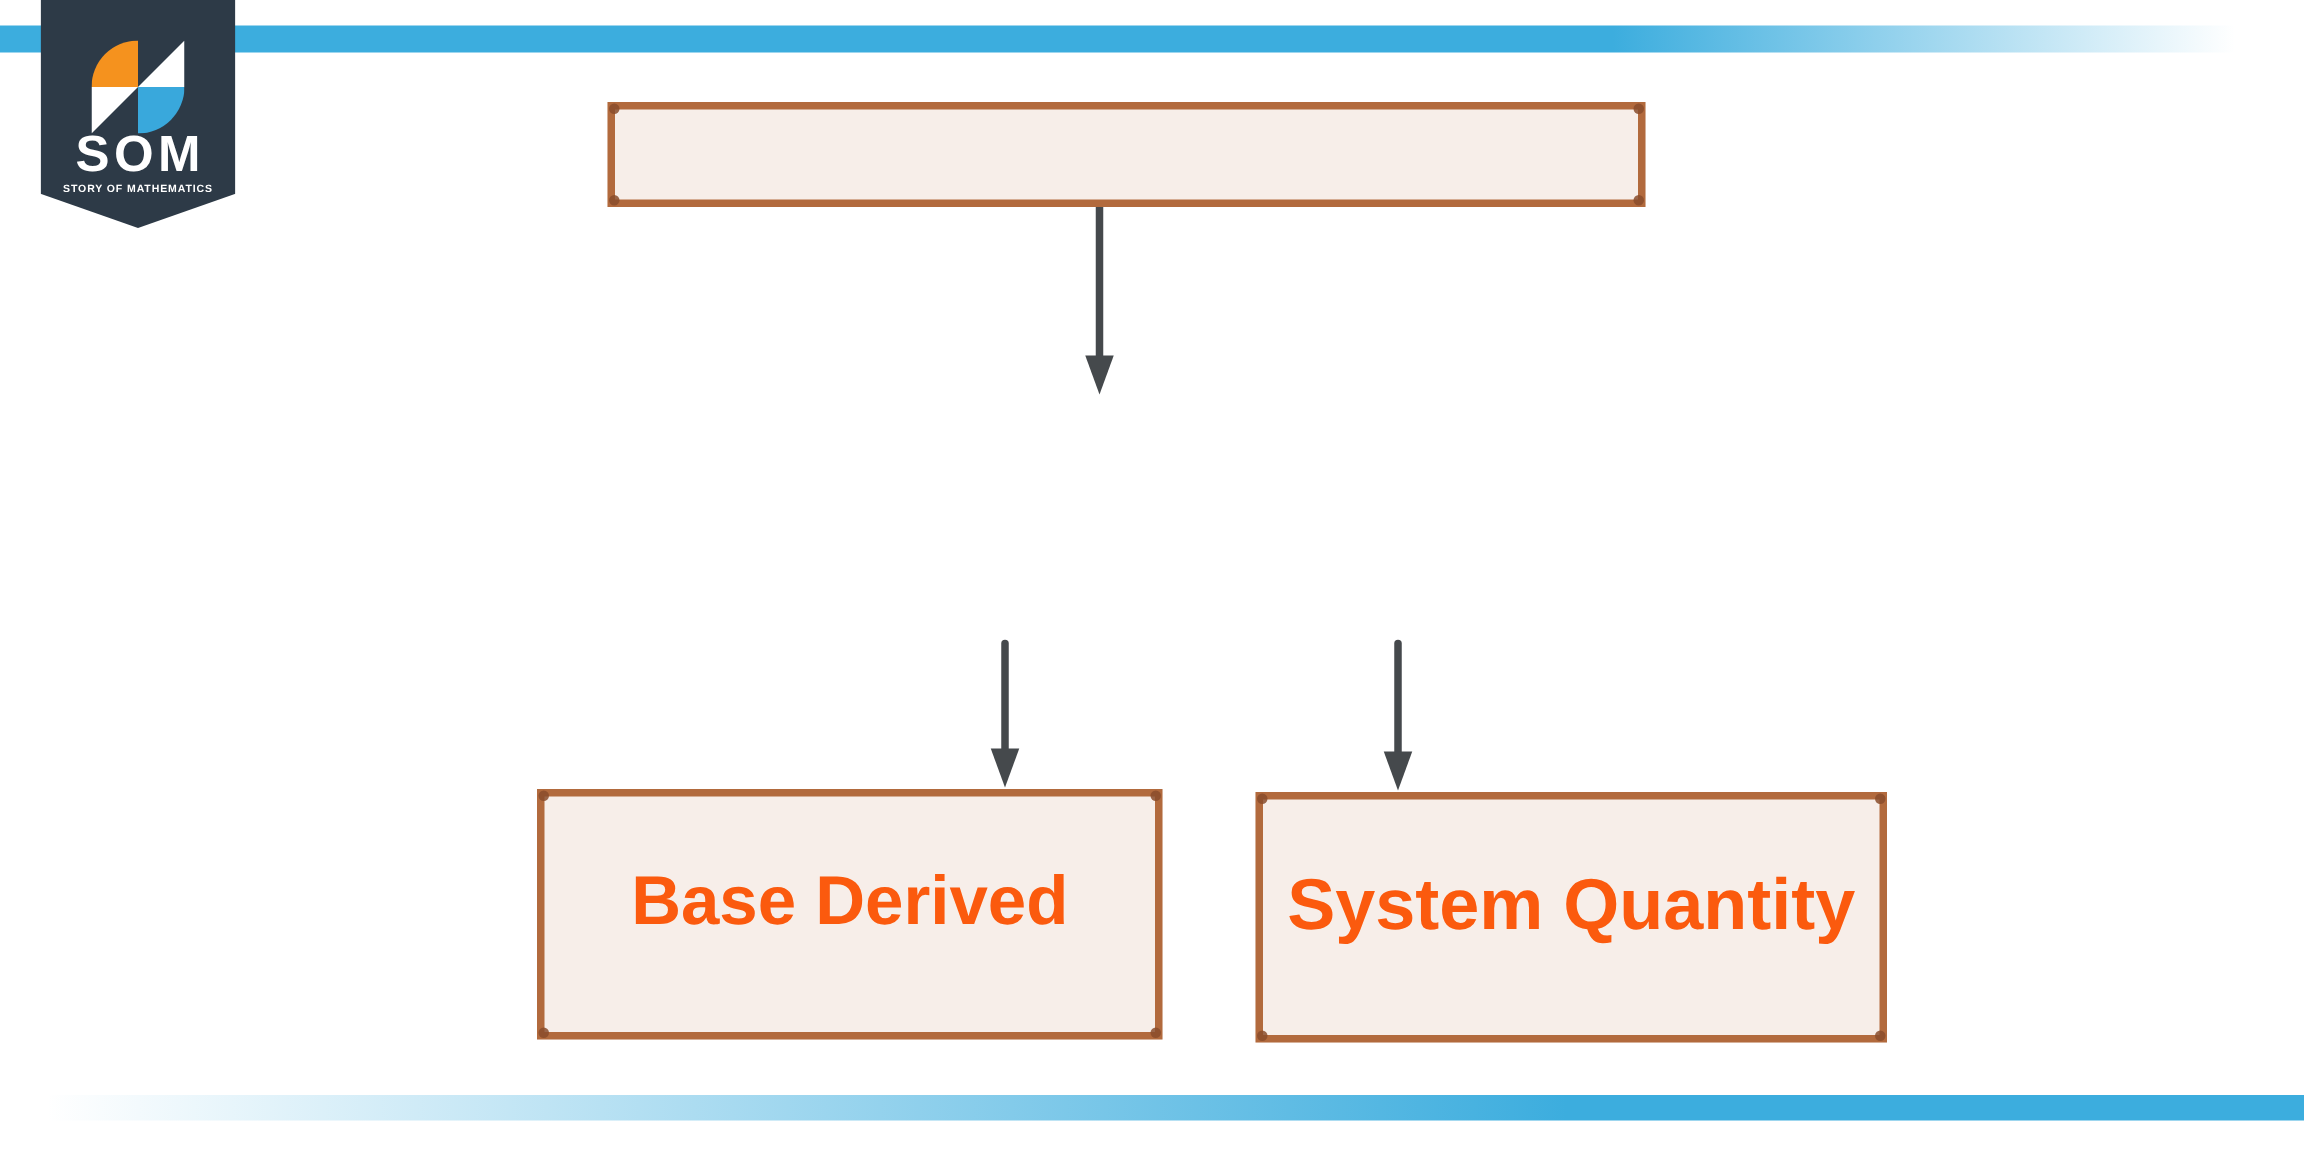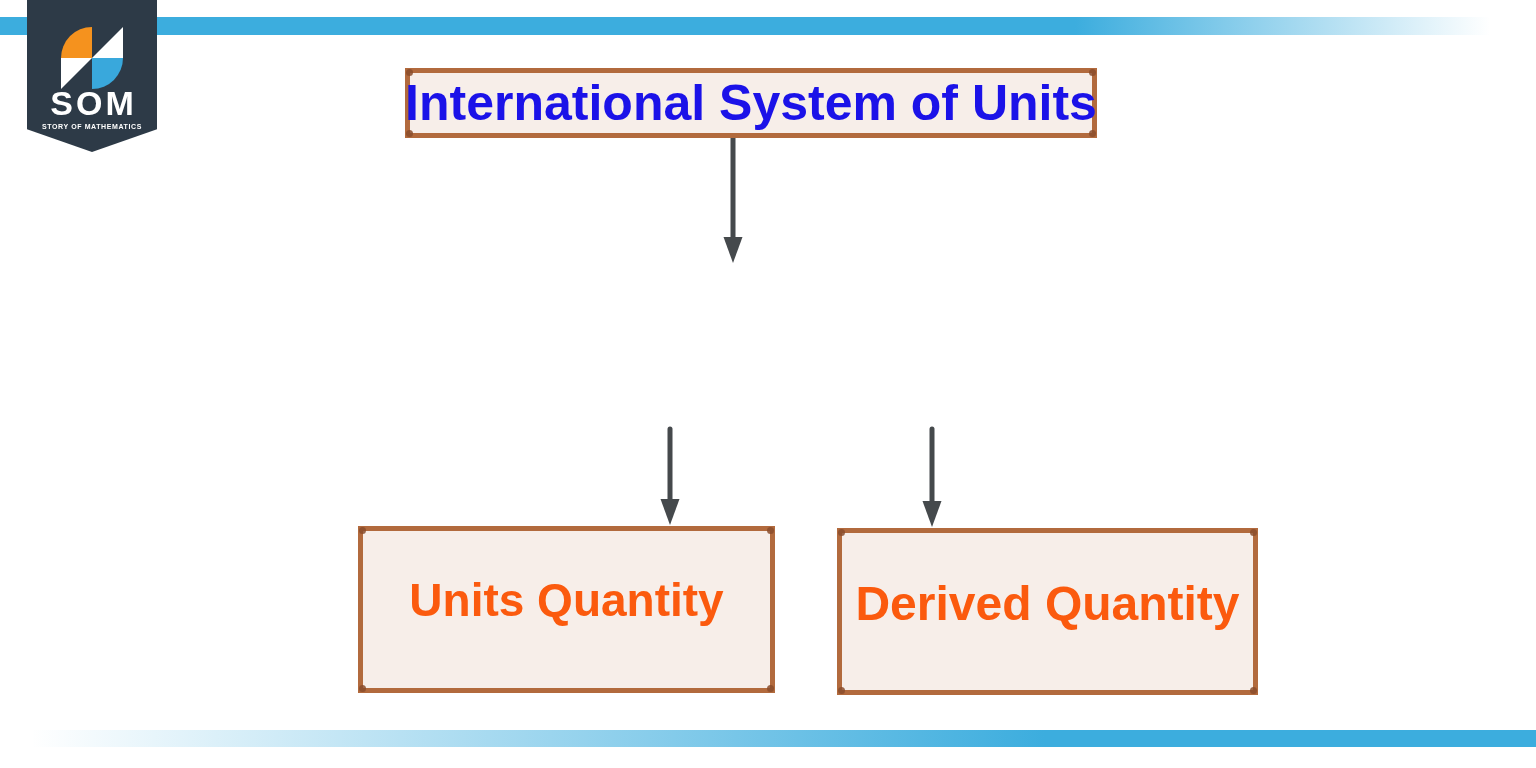--- a/index.html
+++ b/index.html
@@ -89,33 +89,32 @@
       <line x1="932" y1="429" x2="932" y2="503" stroke="#45494c" stroke-width="5" stroke-linecap="round"></line>
       <polygon points="922.5,501 941.5,501 932,527" fill="#45494c"></polygon>
     </g>
   </svg>
 
   <div class="node node-title">
     <i class="dot tl"></i>
     <i class="dot tr"></i>
     <i class="dot bl"></i>
     <i class="dot br"></i>
-    <span class="lbl">International System of Units</span>
   </div>
 
 
   <div class="node node-base">
     <i class="dot tl"></i>
     <i class="dot tr"></i>
     <i class="dot bl"></i>
     <i class="dot br"></i>
-    <span class="lbl">Units Quantity</span>
+    <span class="lbl">Base Derived</span>
   </div>
 
   <div class="node node-derived">
     <i class="dot tl"></i>
     <i class="dot tr"></i>
     <i class="dot bl"></i>
     <i class="dot br"></i>
-    <span class="lbl">Derived Quantity</span>
+    <span class="lbl">System Quantity</span>
   </div>
 
 </div>
 
 </body></html>

